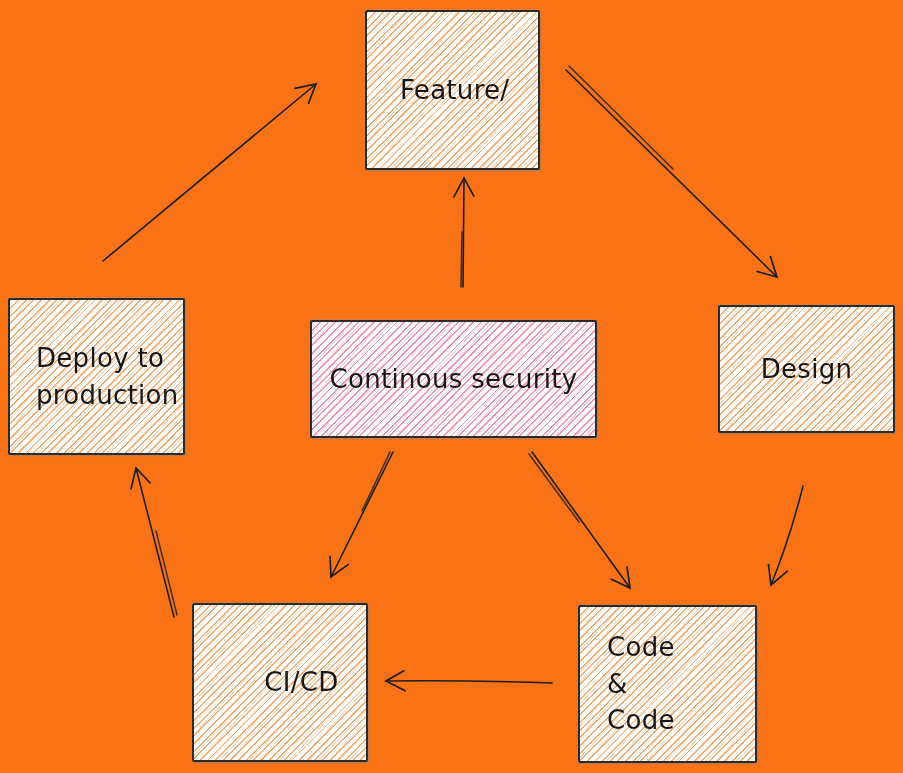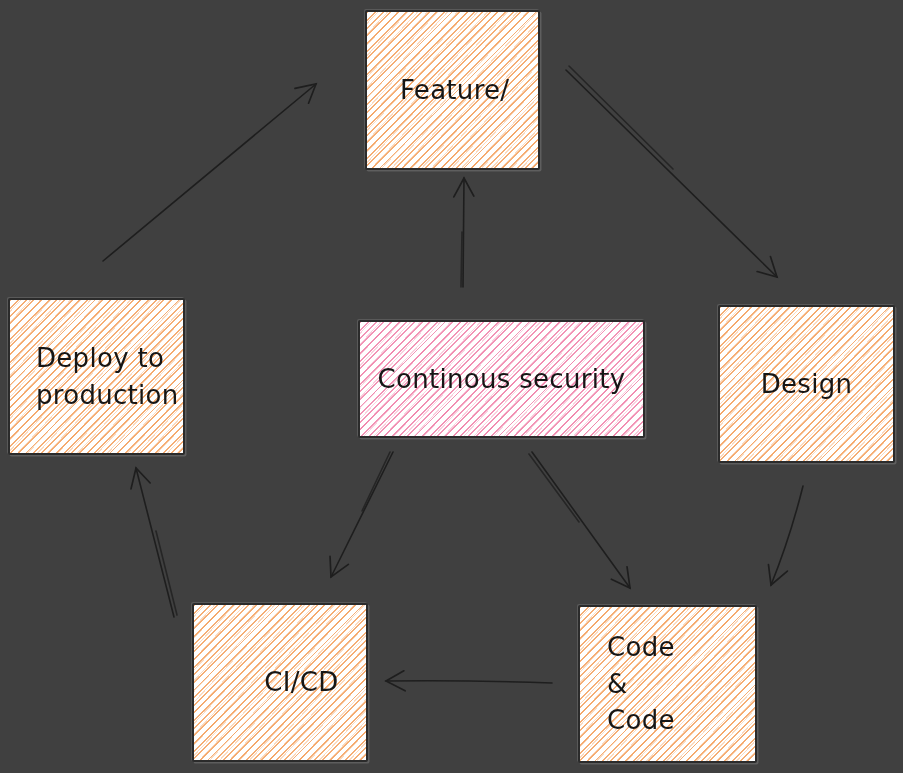--- a/index.html
+++ b/index.html
@@ -1,20 +1,20 @@
 <!DOCTYPE html>
 <html><head>
 <meta charset="utf-8">
 <style>
   html, body { margin: 0; padding: 0; background: #ffffff; }
   .canvas {
     position: relative;
     width: 903px;
     height: 773px;
-    background: #404040;
+    background: #f97316;
     overflow: hidden;
     font-family: "DejaVu Sans", sans-serif;
   }
   .arrows {
     position: absolute;
     left: 0; top: 0;
     width: 903px; height: 773px;
     pointer-events: none;
   }
   .node {
@@ -33,29 +33,28 @@
   }
   .hatch-orange {
     background-image:
       repeating-linear-gradient(135deg, rgba(243,154,83,0.80) 0px, rgba(243,154,83,0.80) 1.4px, transparent 1.4px, transparent 5.4px),
       repeating-linear-gradient(133deg, rgba(246,173,113,0.45) 0px, rgba(246,173,113,0.45) 1px, transparent 1px, transparent 7.3px);
   }
   .hatch-pink {
     background-image:
       repeating-linear-gradient(135deg, rgba(238,113,158,0.75) 0px, rgba(238,113,158,0.75) 1.4px, transparent 1.4px, transparent 5.4px),
       repeating-linear-gradient(133deg, rgba(243,150,183,0.45) 0px, rgba(243,150,183,0.45) 1px, transparent 1px, transparent 7.3px);
-    margin-left: 48px;
   }
   .label { display: block; }
   .label span { display: block; white-space: nowrap; }
 
   
   #node-feature   { left: 365px; top: 10px;  width: 175px; height: 160px; padding-left: 33px; }
   #node-deploy    { left: 8px;   top: 298px; width: 177px; height: 157px; padding-left: 26px; }
-  #node-design    { left: 718px; top: 305px; width: 177px; height: 158px; justify-content: center; text-align: center; }
+  #node-design    { left: 718px; top: 305px; width: 177px; height: 128px; justify-content: center; text-align: center; }
   #node-security  { left: 310px; top: 320px; width: 287px; height: 118px; justify-content: center; text-align: center; }
   #node-cicd      { left: 192px; top: 603px; width: 176px; height: 159px; justify-content: center; text-align: center; padding-left: 43px; }
   #node-codetest  { left: 578px; top: 605px; width: 179px; height: 158px; padding-left: 27px; }
 </style>
 </head>
 <body>
 
 <div class="canvas">
 
   <svg class="arrows" viewBox="0 0 903 773" xmlns="http://www.w3.org/2000/svg">

